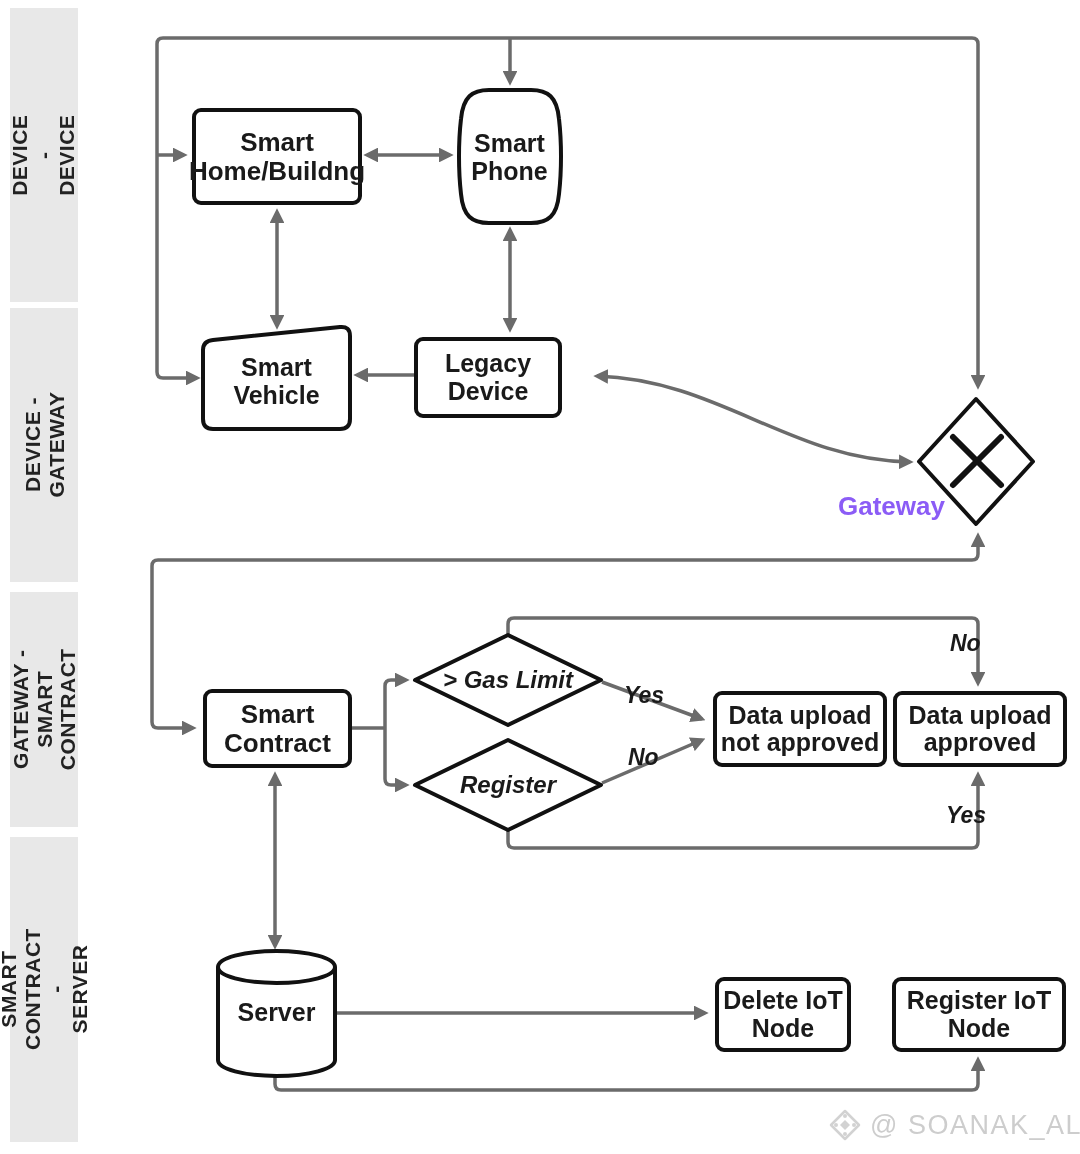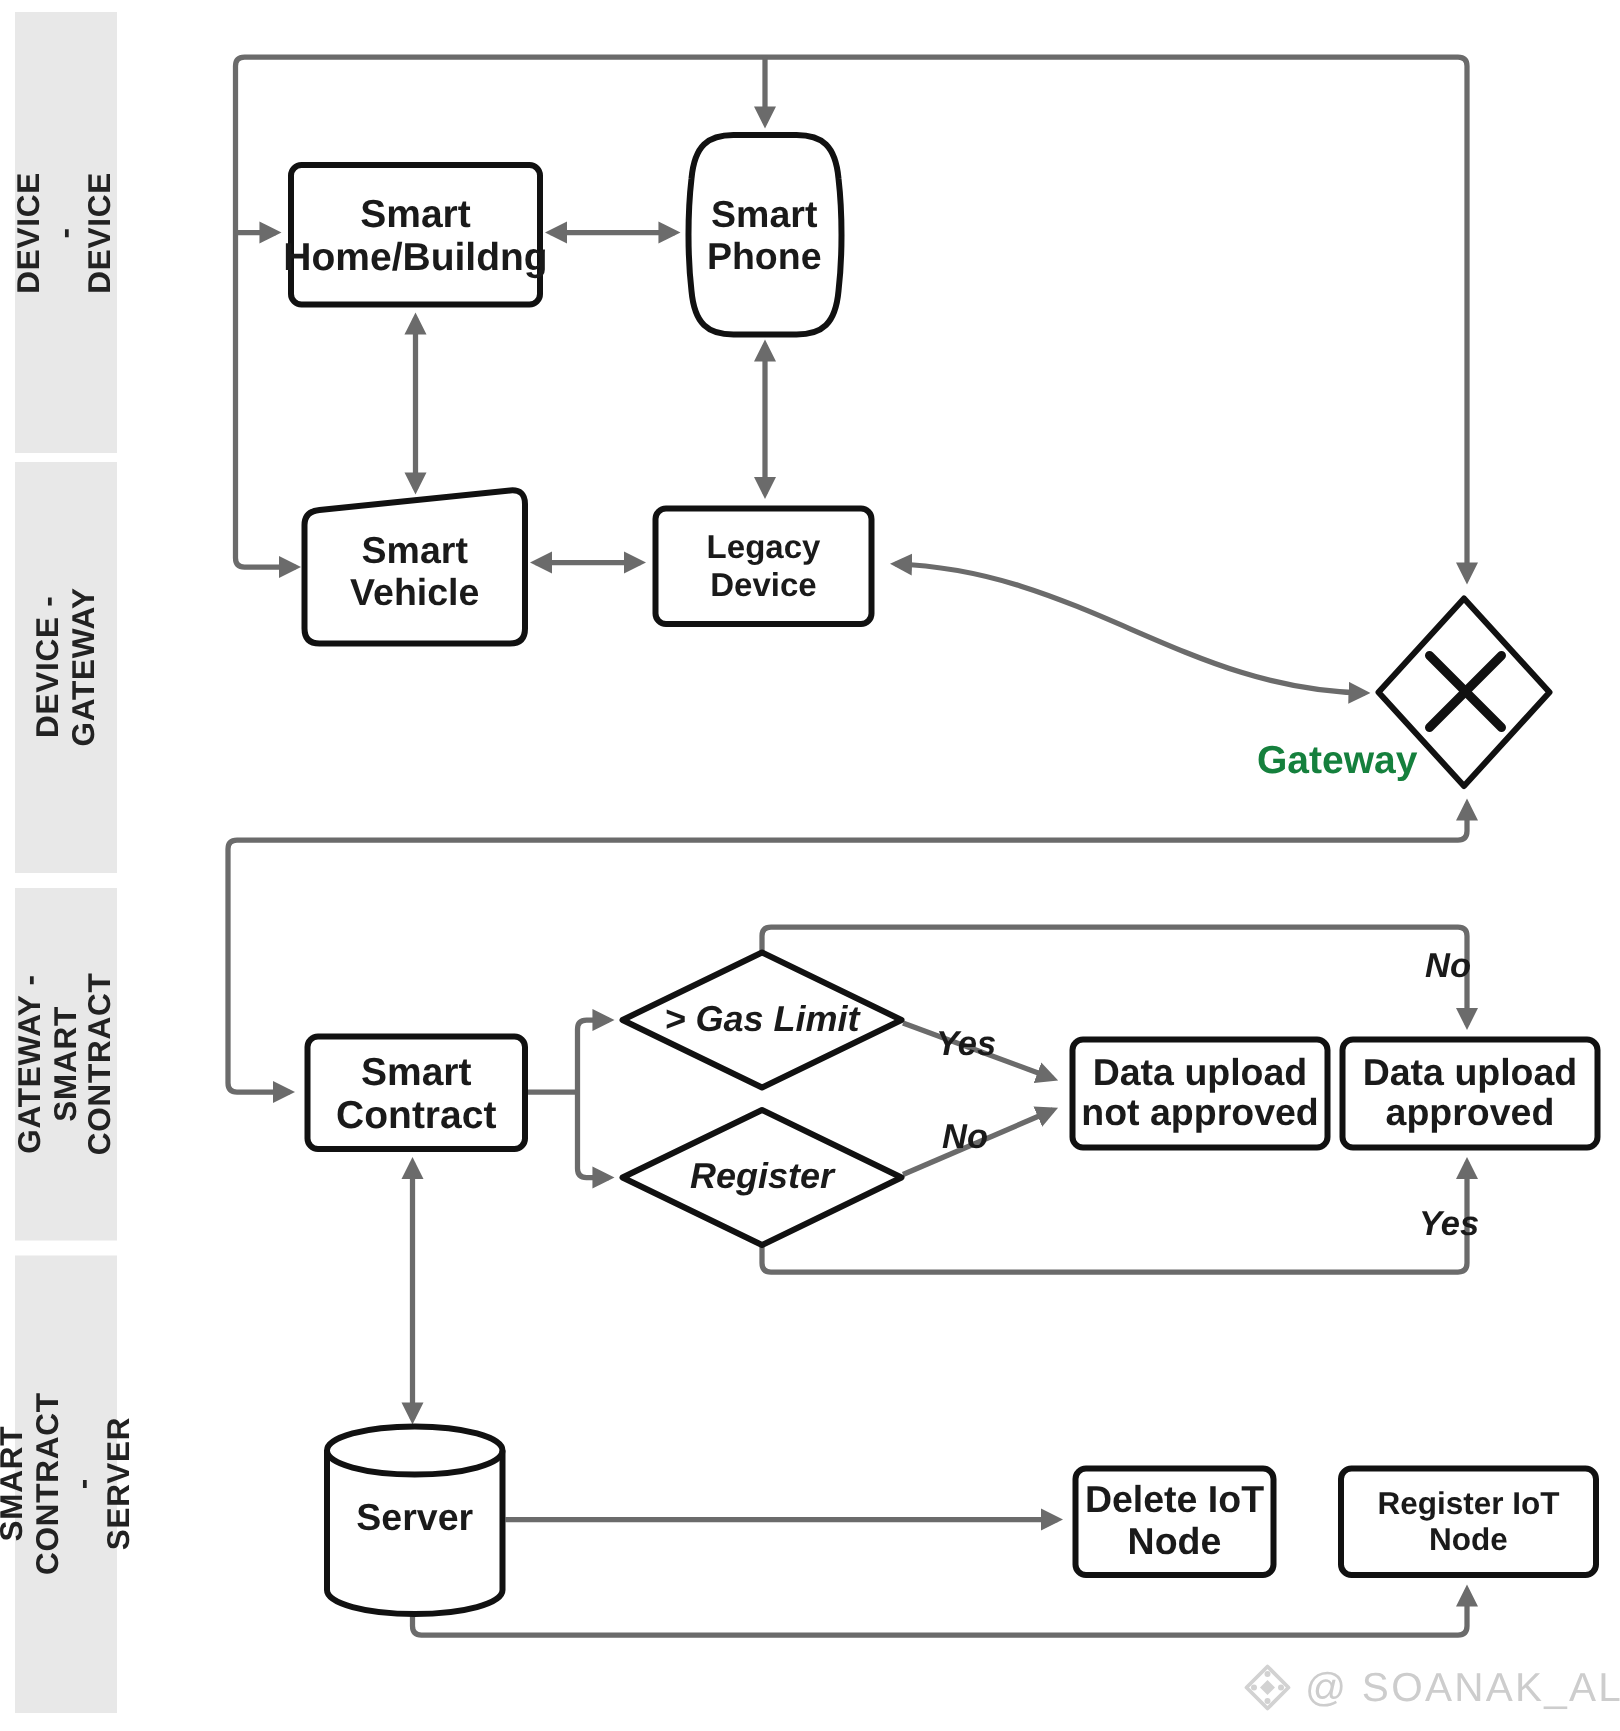--- a/index.html
+++ b/index.html
@@ -31,21 +31,21 @@
   .shape-label{
     position:absolute;display:flex;align-items:center;justify-content:center;
     text-align:center;font-weight:bold;color:#1a1a1a;white-space:pre-line;line-height:1.12;
     pointer-events:none;
   }
   .italic{font-style:italic;}
   .edge-label{
     position:absolute;font-weight:bold;font-style:italic;font-size:23px;color:#1a1a1a;
     text-align:left;
   }
-  .free-label{position:absolute;font-weight:bold;font-size:25px;color:#15803d;}
+  .free-label{position:absolute;font-weight:bold;font-size:25px;color:#8b5cf6;}
   
   .watermark{
     position:absolute;left:828px;top:1108px;display:flex;align-items:center;gap:8px;
     color:#cdcdcd;font-size:27px;letter-spacing:1.5px;white-space:nowrap;
   }
 </style>
 </head>
 <body>
 
 <div class="stage">
@@ -114,31 +114,31 @@
 
     <g>
       <path class="shape" d="M 218 967 L 218 1060 C 218 1069 244 1076 276.5 1076 C 309 1076 335 1069 335 1060 L 335 967
                              C 335 958 309 951 276.5 951 C 244 951 218 958 218 967 Z"></path>
       <path class="shape" style="fill:none" d="M 218 967 C 218 976 244 983 276.5 983 C 309 983 335 976 335 967"></path>
     </g>
   </svg>
 
   <div class="box" style="left:192px;top:108px;width:170px;height:97px;font-size:26px;">Smart
 Home/Buildng</div>
-  <div class="box" style="left:435px;top:337px;width:148px;height:81px;font-size:22px;">Legacy
+  <div class="box" style="left:414px;top:337px;width:148px;height:81px;font-size:25px;">Legacy
 Device</div>
   <div class="box" style="left:203px;top:689px;width:149px;height:79px;font-size:26px;">Smart
 Contract</div>
   <div class="box" style="left:713px;top:691px;width:174px;height:76px;font-size:25px;">Data upload
 not approved</div>
   <div class="box" style="left:893px;top:691px;width:174px;height:76px;font-size:25px;">Data upload
 approved</div>
   <div class="box" style="left:715px;top:977px;width:136px;height:75px;font-size:25px;">Delete IoT
 Node</div>
-  <div class="box" style="left:892px;top:977px;width:174px;height:75px;font-size:21px;">Register IoT
+  <div class="box" style="left:892px;top:977px;width:174px;height:75px;font-size:25px;">Register IoT
 Node</div>
 
   <div class="shape-label" style="left:458px;top:90px;width:103px;height:133px;font-size:25px;">Smart
 Phone</div>
   <div class="shape-label" style="left:203px;top:332px;width:147px;height:97px;font-size:25px;">Smart
 Vehicle</div>
   <div class="shape-label" style="left:218px;top:953px;width:117px;height:117px;font-size:25px;">Server</div>
   <div class="shape-label italic" style="left:413px;top:635px;width:190px;height:90px;font-size:24px;">&gt; Gas Limit</div>
   <div class="shape-label italic" style="left:413px;top:740px;width:190px;height:90px;font-size:24px;">Register</div>
   <div class="free-label" style="left:838px;top:491px;font-size:26px;">Gateway</div>

